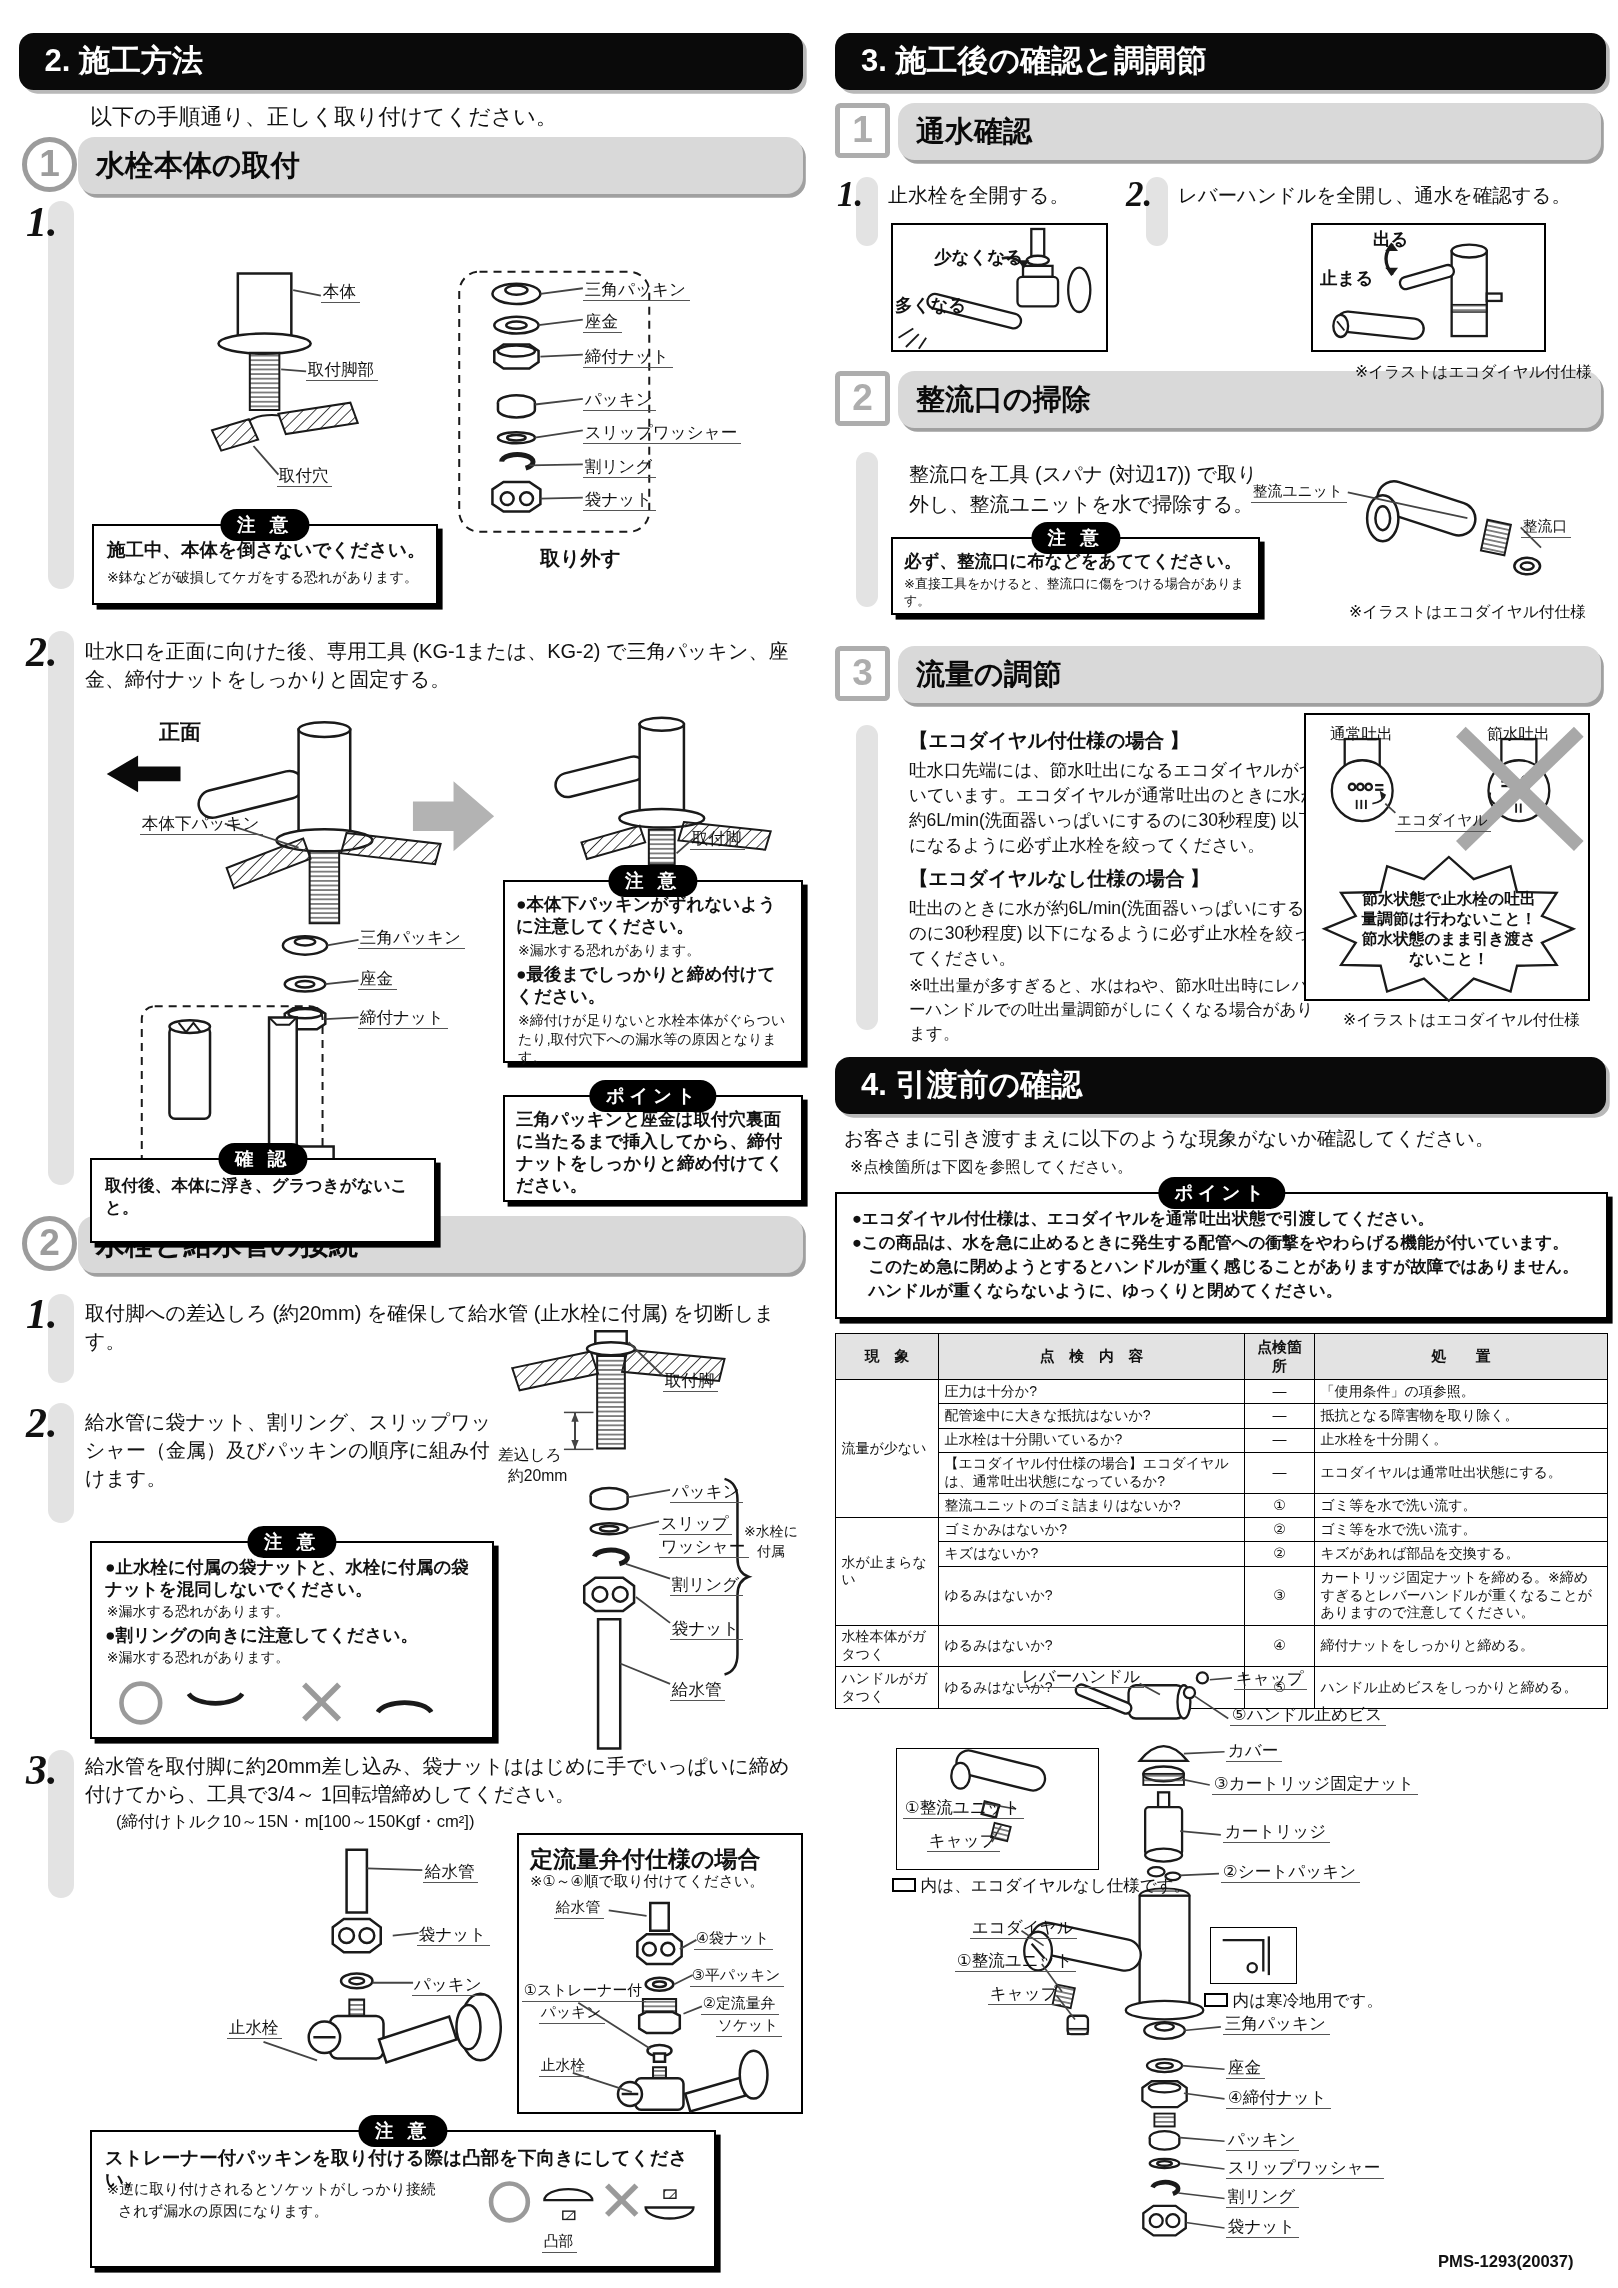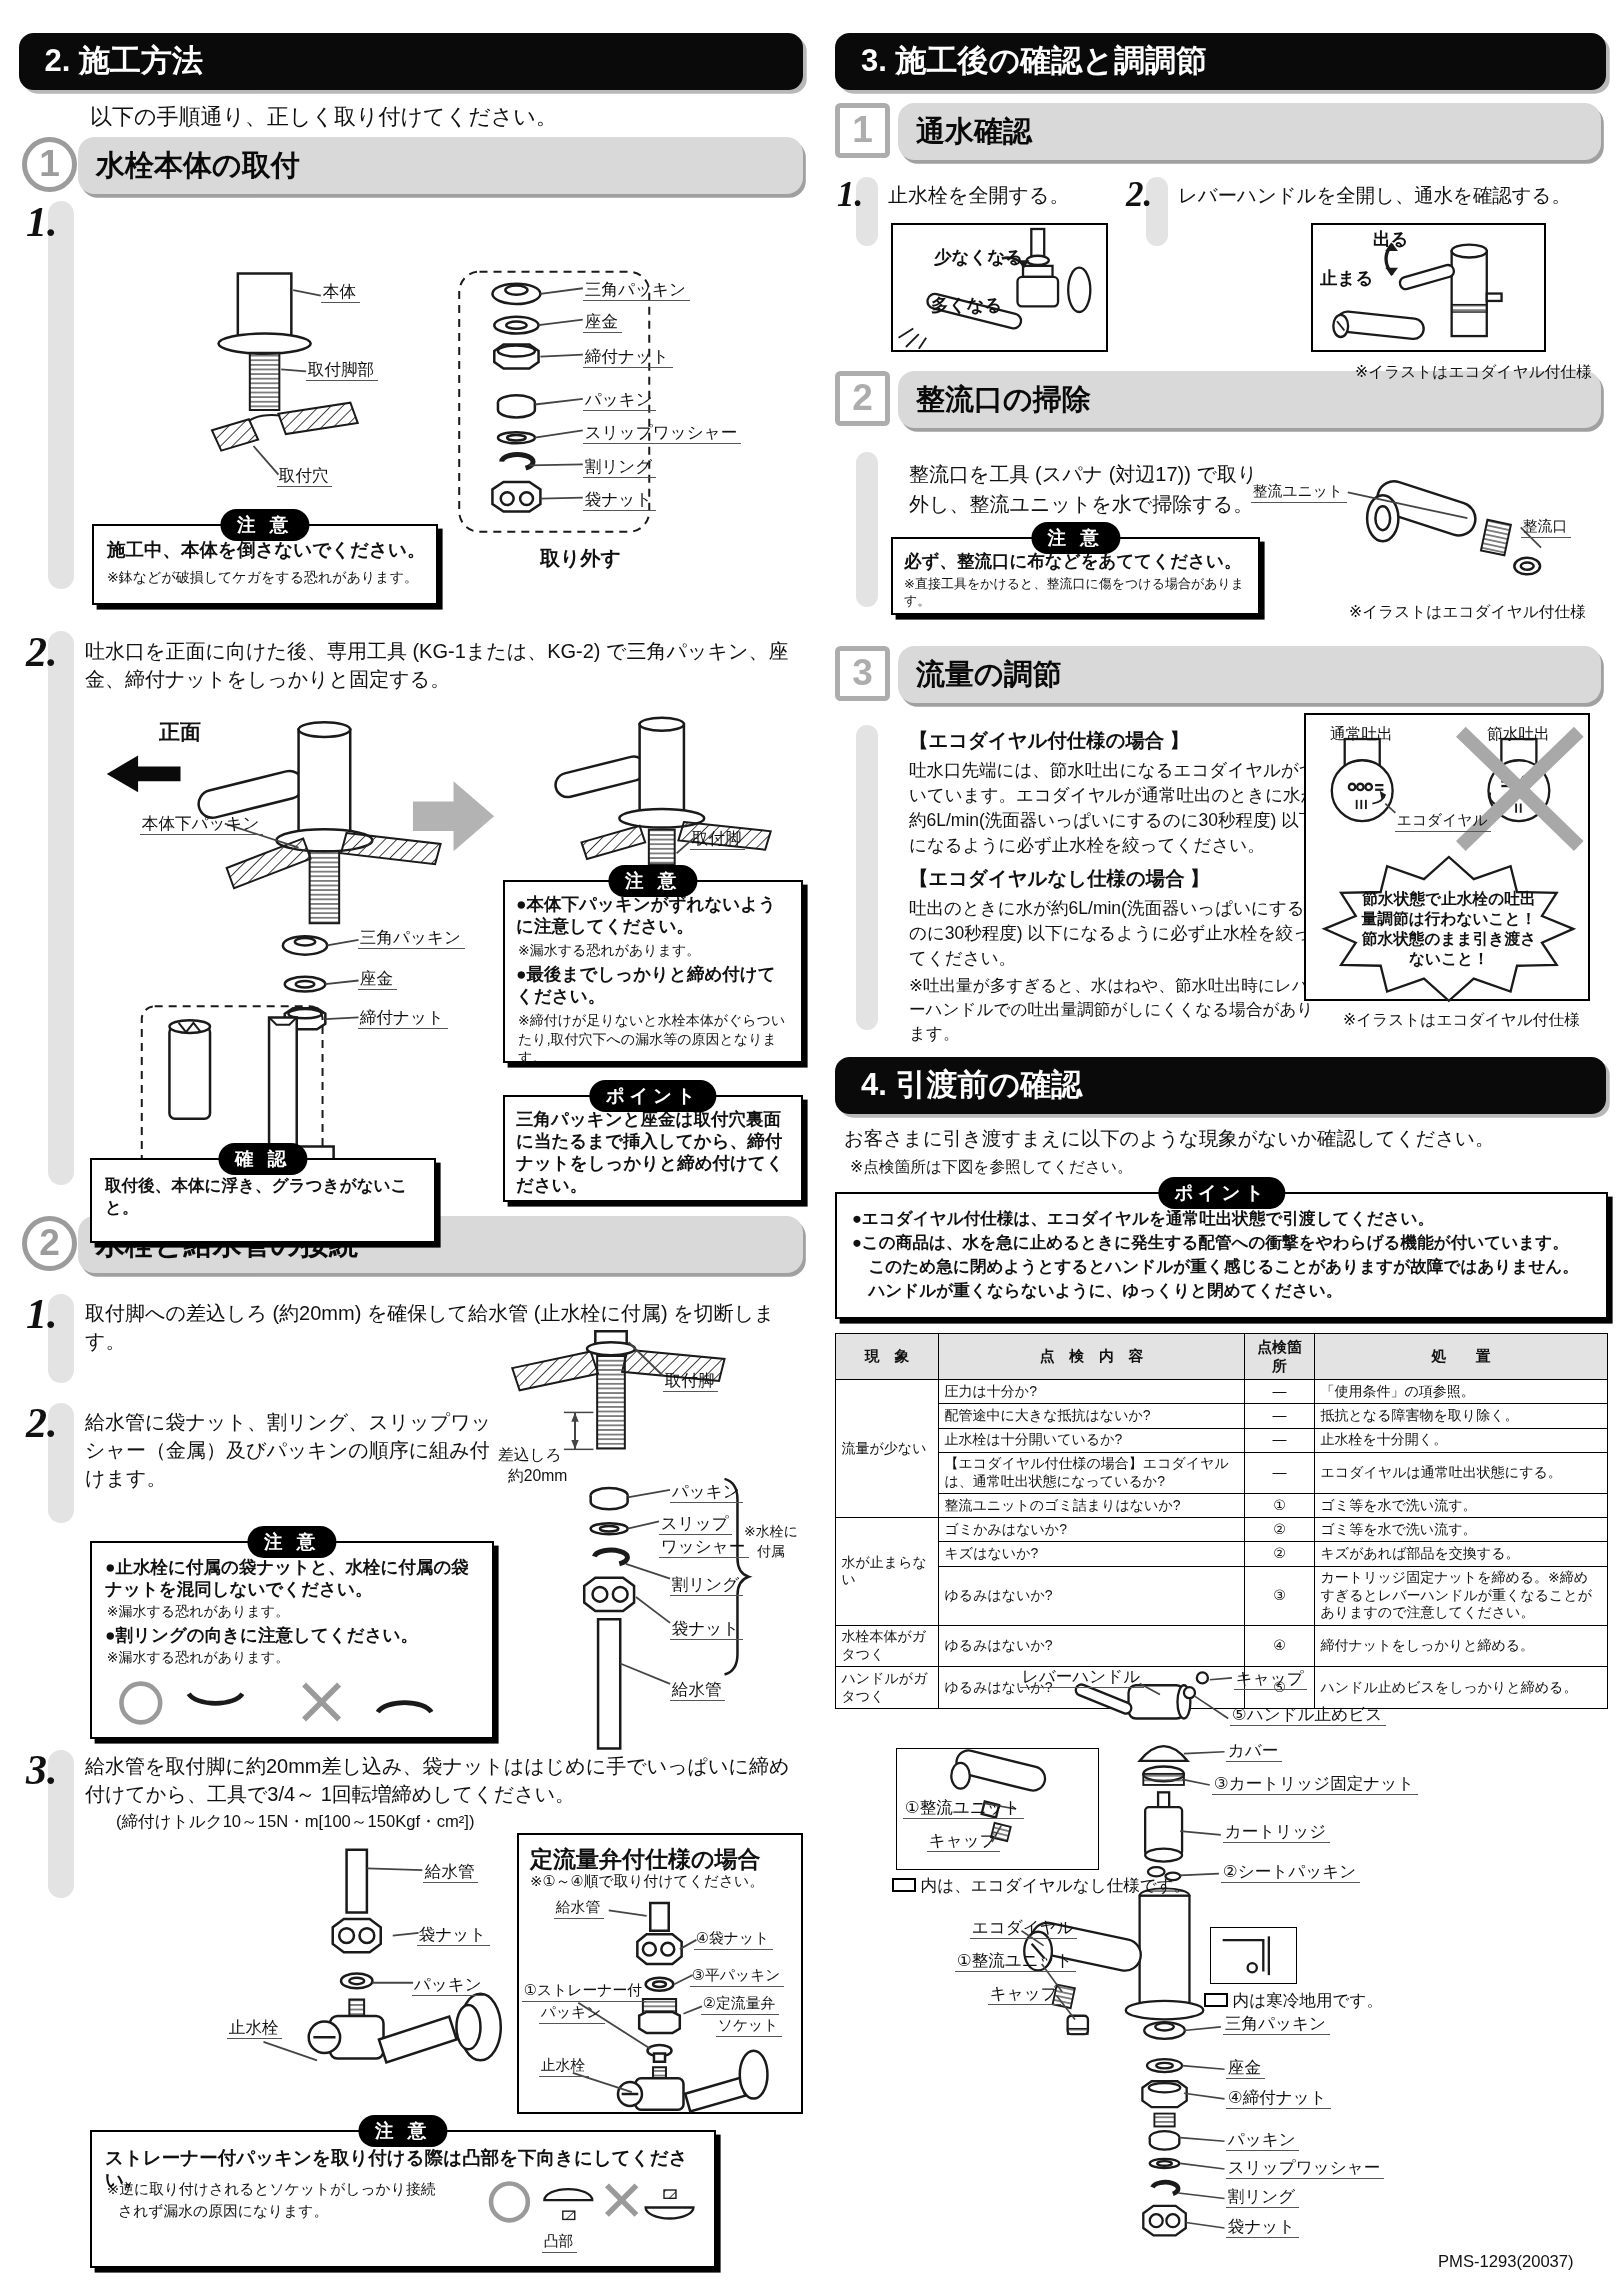--- a/index.html
+++ b/index.html
@@ -369,21 +369,21 @@
         </g>
     <line x1="28" y1="118" x2="14" y2="132" stroke="#1a1a1a" stroke-width="2"></line>
         <line x1="36" y1="122" x2="28" y2="134" stroke="#1a1a1a" stroke-width="2"></line>
         <line x1="22" y1="112" x2="6" y2="122" stroke="#1a1a1a" stroke-width="2"></line>
     <ellipse cx="202" cy="70" rx="12" ry="24" class="ln"></ellipse>
     <path d="M118,36 a18,14 0 0 1 24,10" fill="none" stroke="#1a1a1a" stroke-width="3"></path>
         <polygon points="142,46 136,38 148,38" fill="#1a1a1a"></polygon>
   </svg>
 </div>
 <div class="lblb" style="left:934px;top:245px;font-size:17.5px;">少なくなる</div>
-<div class="lblb" style="left:895px;top:293px;font-size:17.5px;margin-left:36px;">多くなる</div>
+<div class="lblb" style="left:895px;top:293px;font-size:17.5px;">多くなる</div>
 
 <div class="stripe" style="left:1146px;top:177px;width:22px;height:69px;"></div>
 <div class="stepn sm" style="left:1126px;top:175px;">2.</div>
 <div class="stept" style="left:1178px;top:181px;font-size:19.4px;">レバーハンドルを全開し、通水を確認する。</div>
 <div class="frame" style="left:1311px;top:223px;width:235px;height:129px;">
   <svg style="position:absolute;left:0;top:0;overflow:visible;" width="232" height="126" viewBox="0 0 251 136">
     <rect x="150" y="28" width="38" height="92" class="ln"></rect>
         <ellipse cx="169" cy="28" rx="19" ry="7" class="ln"></ellipse>
     <rect x="150" y="86" width="38" height="8" fill="url(#th)" stroke="#1a1a1a" stroke-width="1.5"></rect>
     <g transform="rotate(-16 150 48)">
@@ -665,16 +665,16 @@
   <div class="pln" style="left:369px;top:327px;font-size:16.6px;"><span class="sq"></span><span>内は寒冷地用です。</span></div>
   <div class="lbl" style="left:388px;top:351px;">三角パッキン</div>
   <div class="lbl" style="left:391px;top:395px;">座金</div>
   <div class="lbl" style="left:391px;top:425px;">④締付ナット</div>
   <div class="lbl" style="left:391px;top:467px;">パッキン</div>
   <div class="lbl" style="left:391px;top:495px;">スリップワッシャー</div>
   <div class="lbl" style="left:391px;top:524px;">割リング</div>
   <div class="lbl" style="left:391px;top:554px;">袋ナット</div>
 </div>
 
-<div class="pln" style="left:1438px;top:2252px;font-size:16.6px;">PMS-1293(20037)</div>
+<div class="pln" style="left:1438px;top:2252px;font-size:16.6px;font-weight:bold;">PMS-1293(20037)</div>
 
 </div>
 
 
 </body></html>

